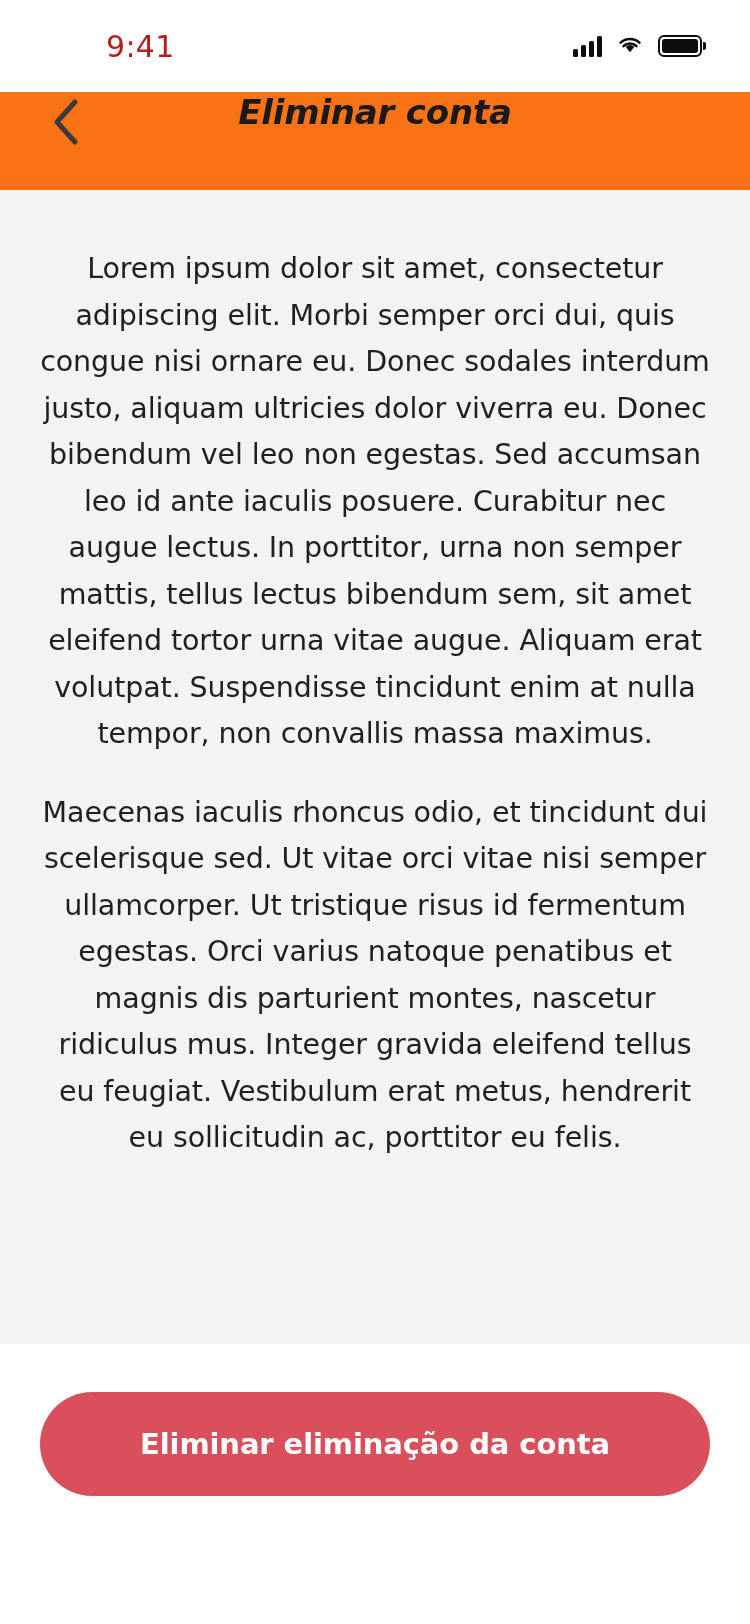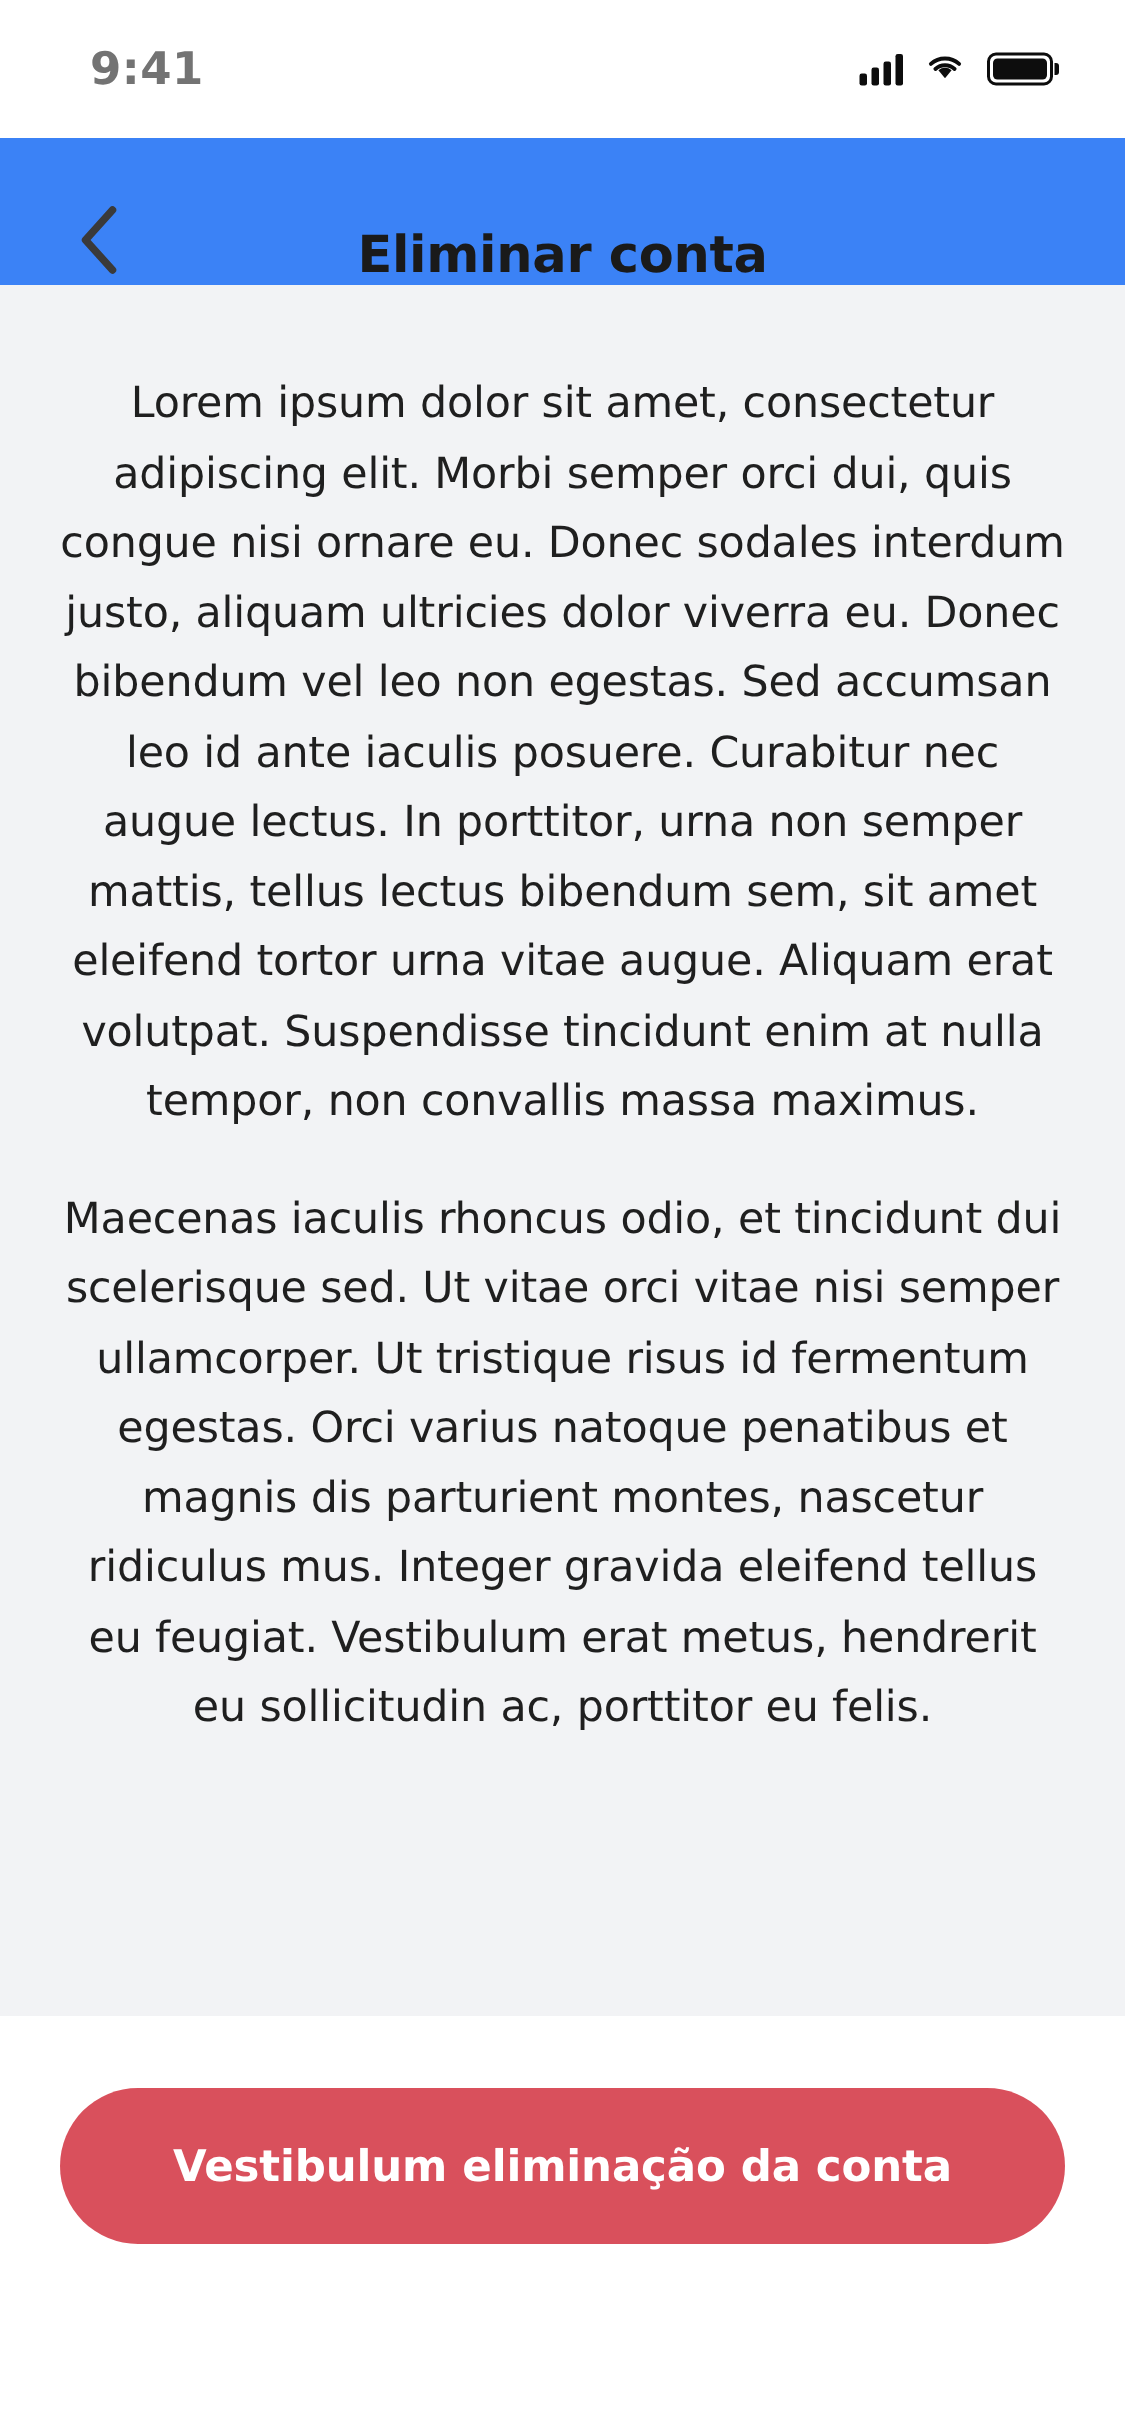--- a/index.html
+++ b/index.html
@@ -18,23 +18,24 @@
   .status-bar {
     height: 92px;
     display: flex;
     align-items: center;
     justify-content: space-between;
     padding: 0 48px 0 60px;
     background: #ffffff;
   }
   .status-time {
     font-size: 30px;
-    font-weight: 700;
-    color: #737373;
+    font-weight: 400;
+    color: #b91c1c;
     letter-spacing: 0.3px;
+    margin-left: 46px;
   }
   .status-icons {
     display: flex;
     align-items: center;
     gap: 14px;
   }
   
   .signal {
     display: flex;
     align-items: flex-end;
@@ -72,25 +73,26 @@
   .battery .fill {
     display: block;
     height: 100%;
     background: #0d0d0d;
     border-radius: 3px;
   }
 
   
   .nav-bar {
     height: 98px;
-    background: #3b82f6;
+    background: #f97316;
     display: flex;
-    align-items: flex-end;
+    align-items: flex-start;
     position: relative;
     padding: 0 36px;
+    font-style: italic;
   }
   .back-button {
     width: 60px;
     height: 60px;
     display: flex;
     align-items: center;
     justify-content: center;
     cursor: pointer;
   }
   .back-button svg { display: block; }
@@ -182,14 +184,14 @@
   </div>
   <div class="nav-title">Eliminar conta</div>
 </div>
 
 <div class="content">
   <p class="body-text">Lorem ipsum dolor sit amet, consectetur adipiscing elit. Morbi semper orci dui, quis congue nisi ornare eu. Donec sodales interdum justo, aliquam ultricies dolor viverra eu. Donec bibendum vel leo non egestas. Sed accumsan leo id ante iaculis posuere. Curabitur nec augue lectus. In porttitor, urna non semper mattis, tellus lectus bibendum sem, sit amet eleifend tortor urna vitae augue. Aliquam erat volutpat. Suspendisse tincidunt enim at nulla tempor, non convallis massa maximus.</p>
   <p class="body-text">Maecenas iaculis rhoncus odio, et tincidunt dui scelerisque sed. Ut vitae orci vitae nisi semper ullamcorper. Ut tristique risus id fermentum egestas. Orci varius natoque penatibus et magnis dis parturient montes, nascetur ridiculus mus. Integer gravida eleifend tellus eu feugiat. Vestibulum erat metus, hendrerit eu sollicitudin ac, porttitor eu felis.</p>
 </div>
 
 <div class="footer">
-  <button class="cta-button">Vestibulum eliminação da conta</button>
+  <button class="cta-button">Eliminar eliminação da conta</button>
 </div>
 
 </body></html>

